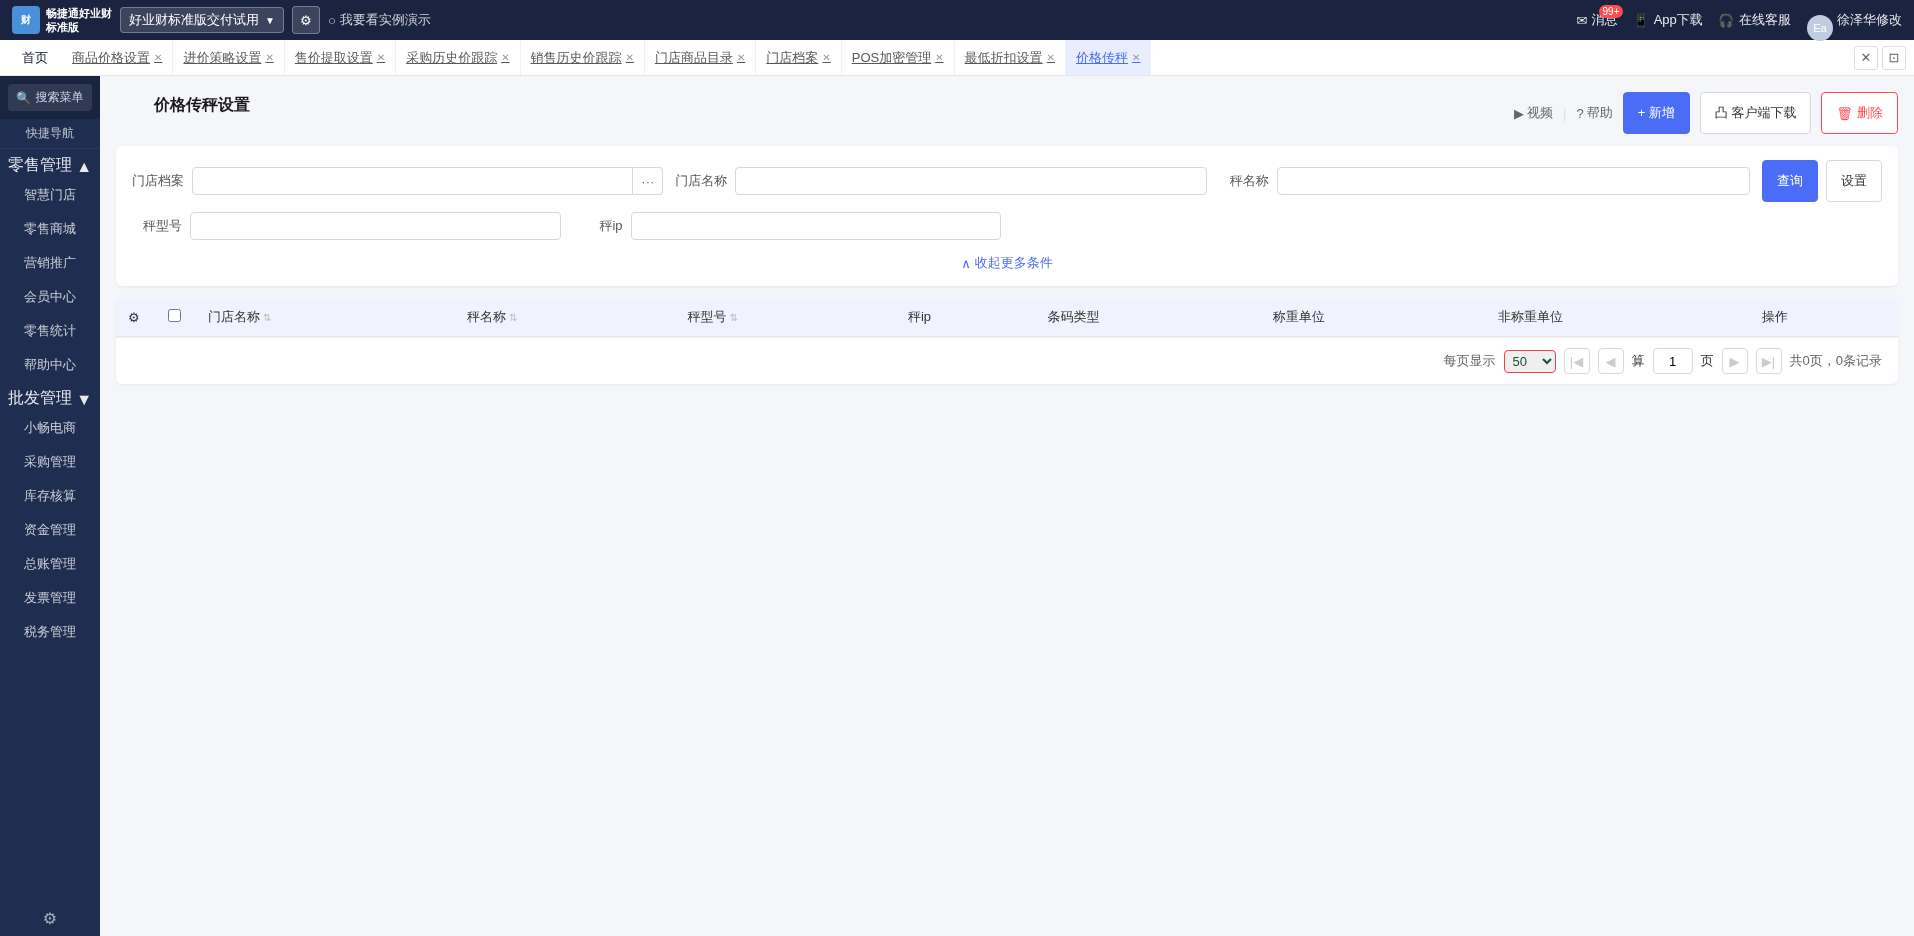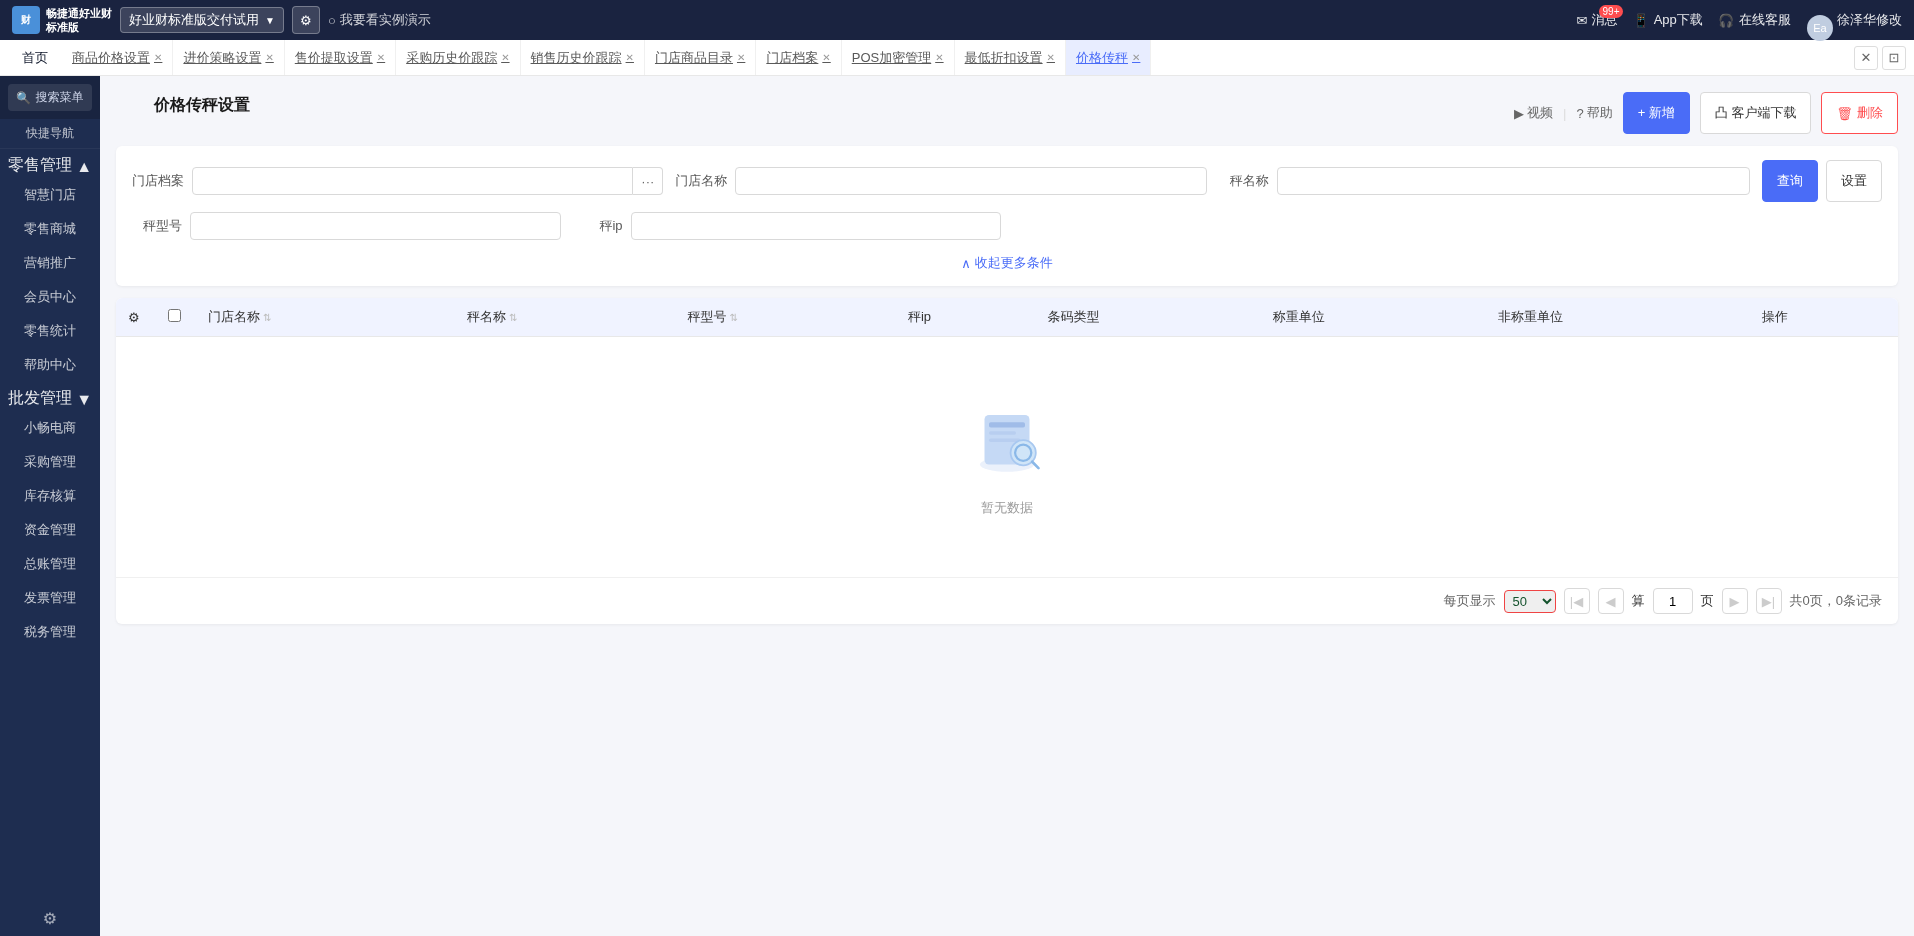--- a/index.html
+++ b/index.html
@@ -294,33 +294,20 @@
               <th>条码类型</th>
               <th>称重单位</th>
               <th>非称重单位</th>
               <th>操作</th>
             </tr>
           </thead>
           <tbody id="table-body">
           </tbody>
         </table>
 
-        <div class="empty-state">
-          <svg class="empty-icon" viewBox="0 0 100 100" xmlns="http://www.w3.org/2000/svg">
-            <ellipse cx="50" cy="75" rx="30" ry="8" fill="#dde8f8" opacity="0.6"></ellipse>
-            <rect x="25" y="20" width="50" height="55" rx="5" fill="#c5d9f5"></rect>
-            <rect x="30" y="28" width="40" height="6" rx="2" fill="#a0bce8"></rect>
-            <rect x="30" y="38" width="30" height="4" rx="2" fill="#b8cef0"></rect>
-            <rect x="30" y="46" width="35" height="4" rx="2" fill="#b8cef0"></rect>
-            <circle cx="68" cy="62" r="14" fill="#d0e5f8" stroke="#a8c8f0" stroke-width="2"></circle>
-            <circle cx="68" cy="62" r="9" fill="none" stroke="#8ab8e8" stroke-width="2.5"></circle>
-            <line x1="78" y1="72" x2="85" y2="79" stroke="#8ab8e8" stroke-width="3" stroke-linecap="round"></line>
-          </svg>
-          <span class="empty-text">暂无数据</span>
-        </div>
       </div>
 
       <div class="pagination">
         <span class="pagination-label">每页显示</span>
         <select class="page-size-select">
           <option>50</option>
           <option>20</option>
           <option>100</option>
         </select>
         <div class="page-btn disabled">|◀</div>

